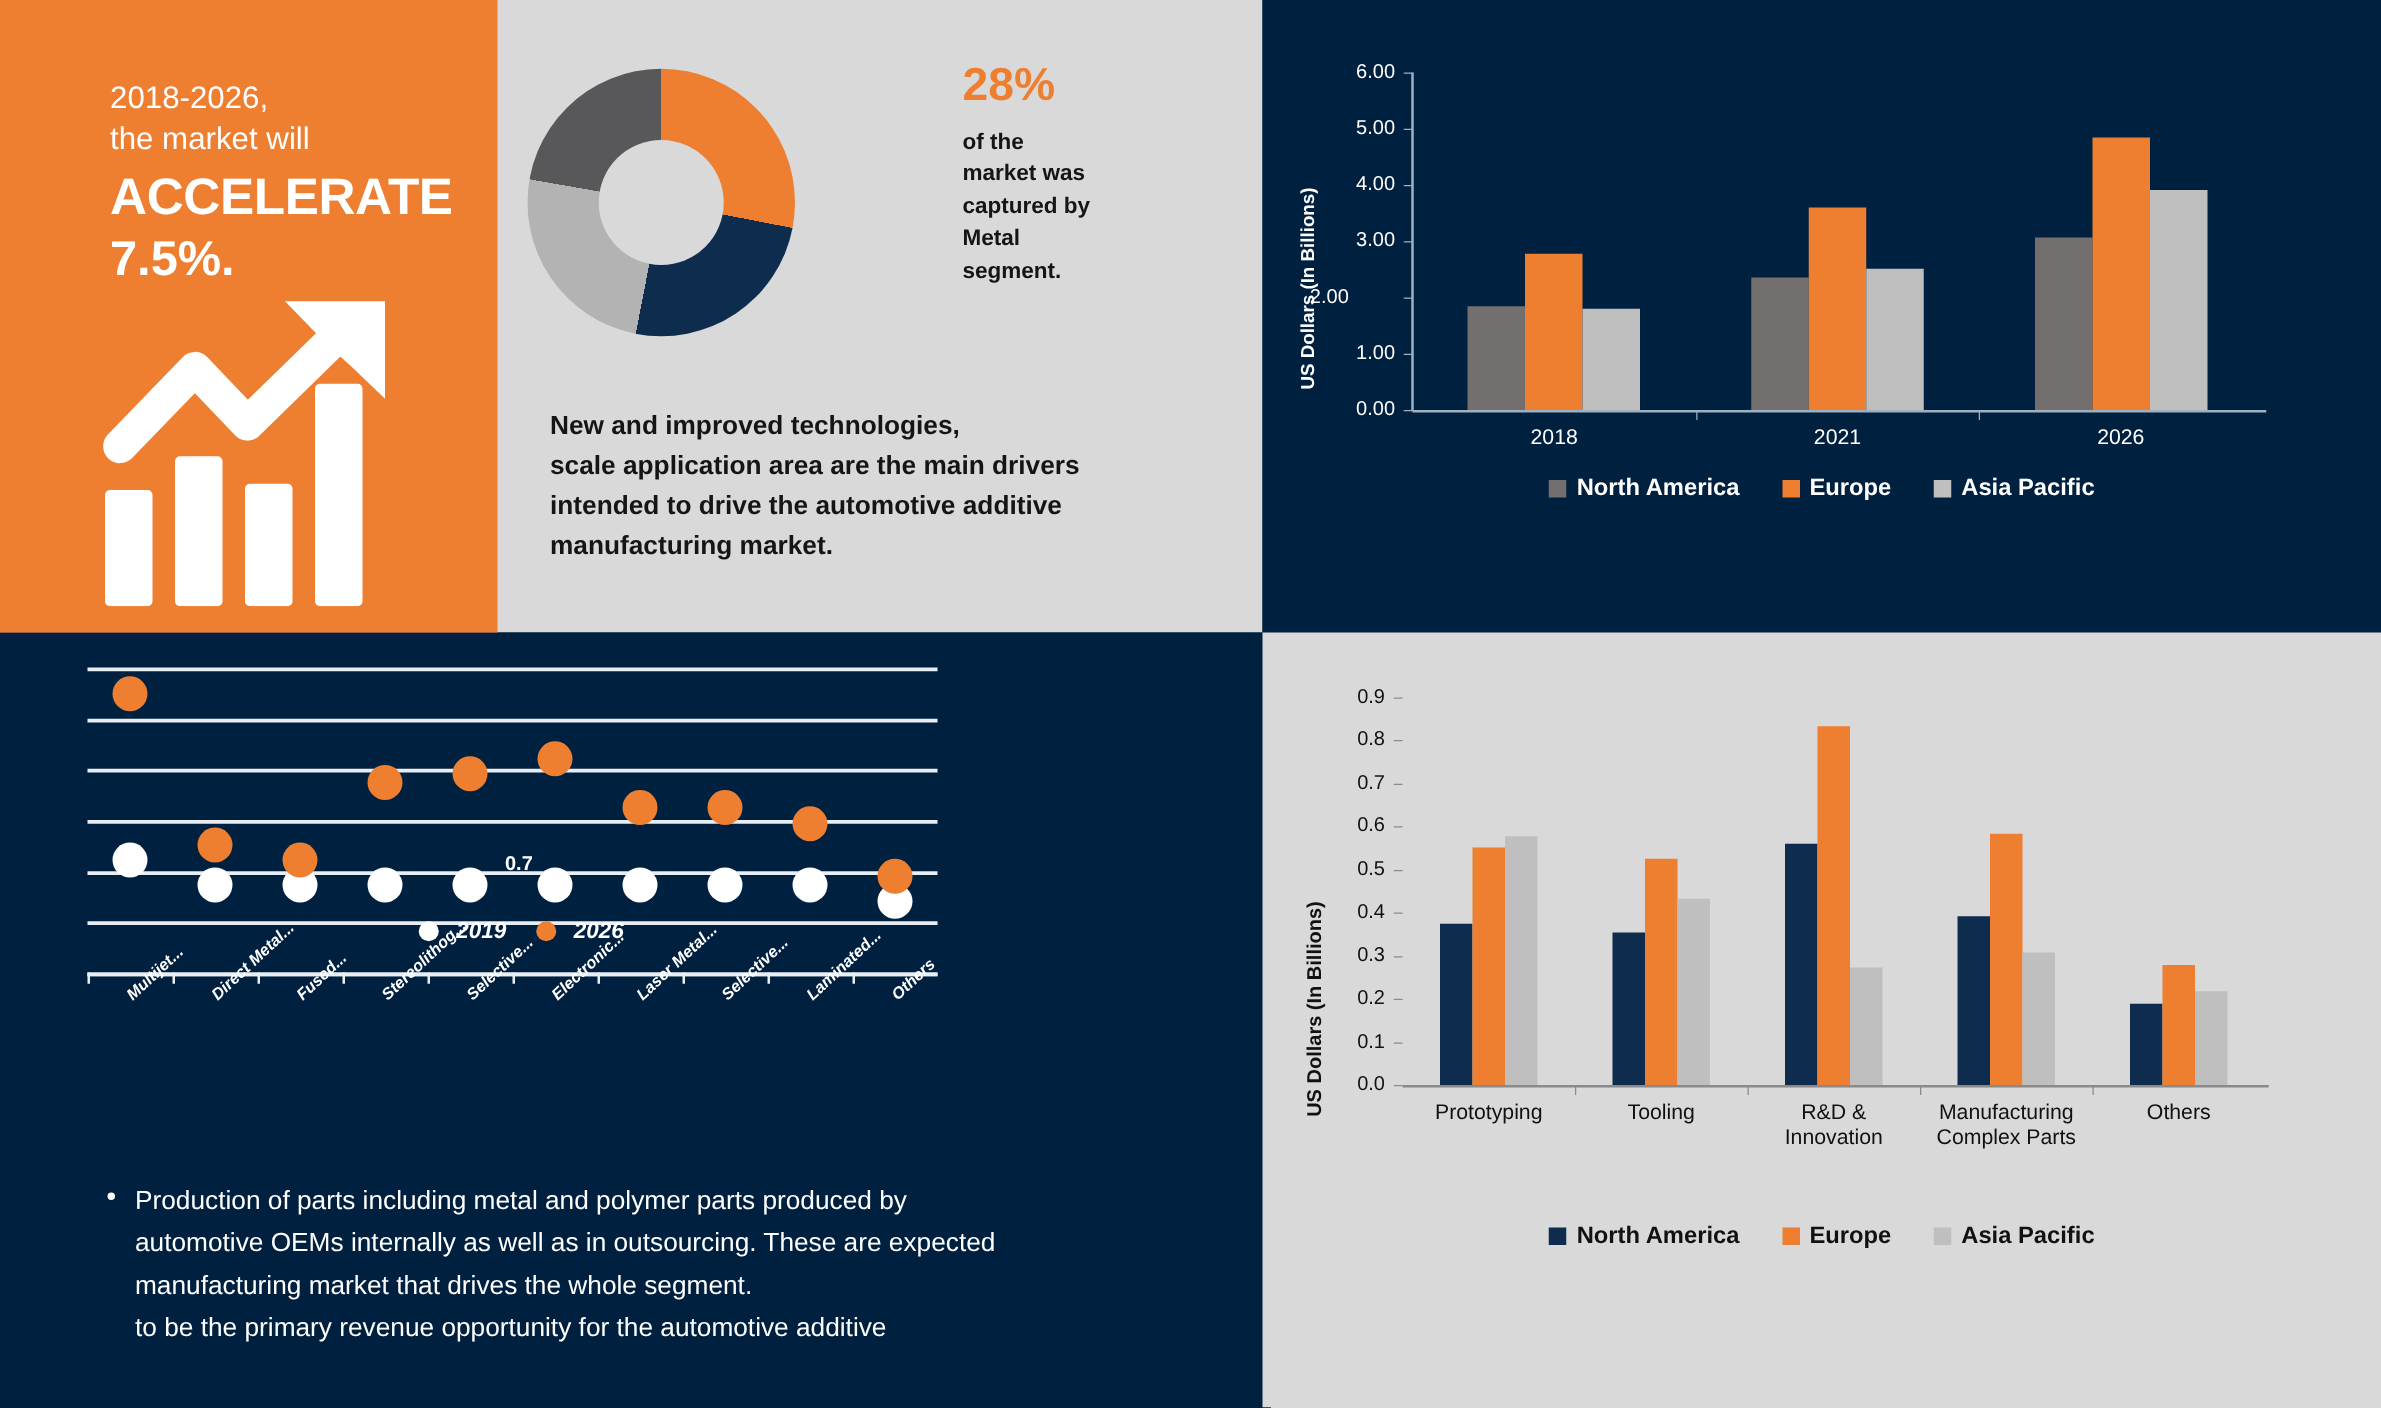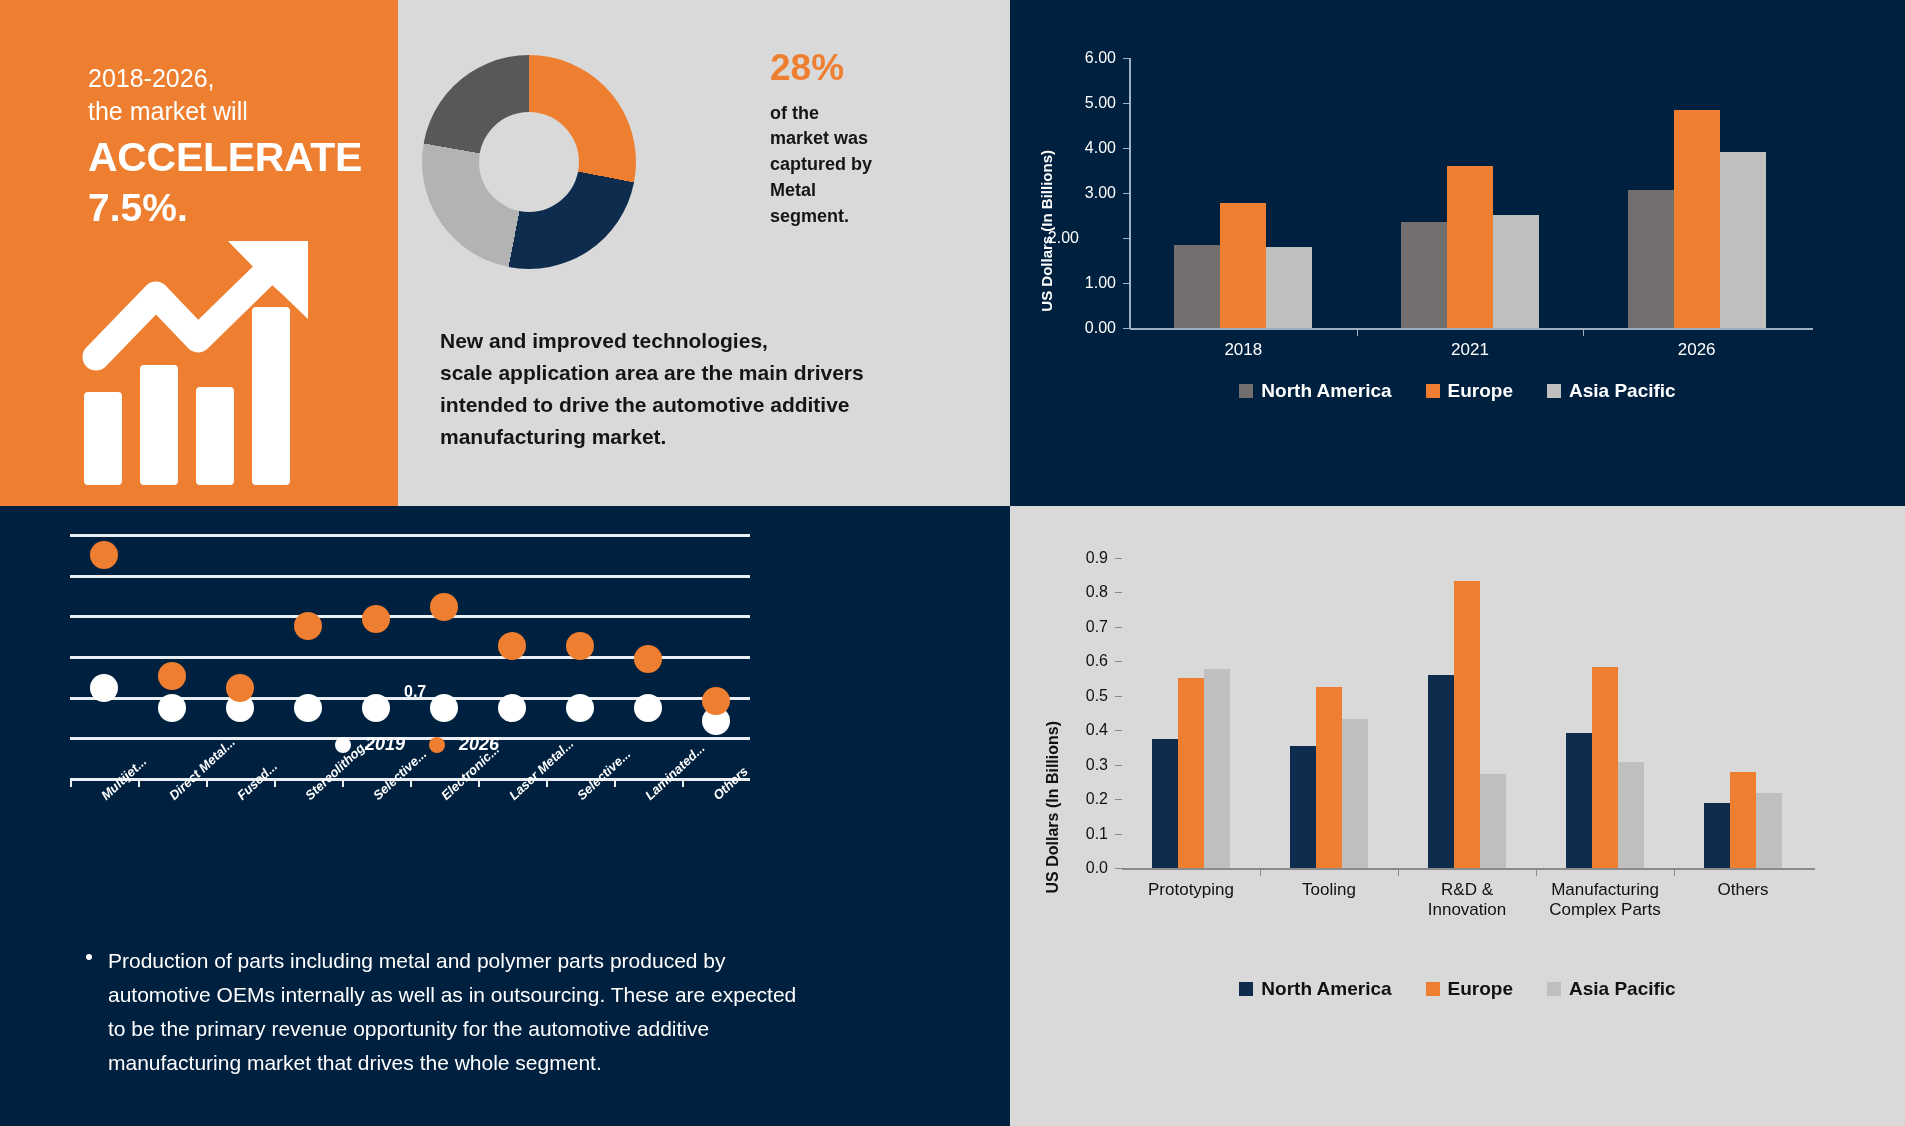--- a/index.html
+++ b/index.html
@@ -380,17 +380,17 @@
         <span class="dot" style="background:#ee7f30"></span>
         <span>2026</span>
       </span>
     </div>
   </div>
 
   <div class="bullet-block">
     <span class="bl-dot"></span>
     <div>Production of parts including metal and polymer parts produced by</div>
     <div>automotive OEMs internally as well as in outsourcing. These are expected</div>
+    <div>manufacturing market that drives the whole segment.</div>
     <div>to be the primary revenue opportunity for the automotive additive</div>
-    <div>manufacturing market that drives the whole segment.</div>
   </div>
 
 </div>
 
 </body></html>

